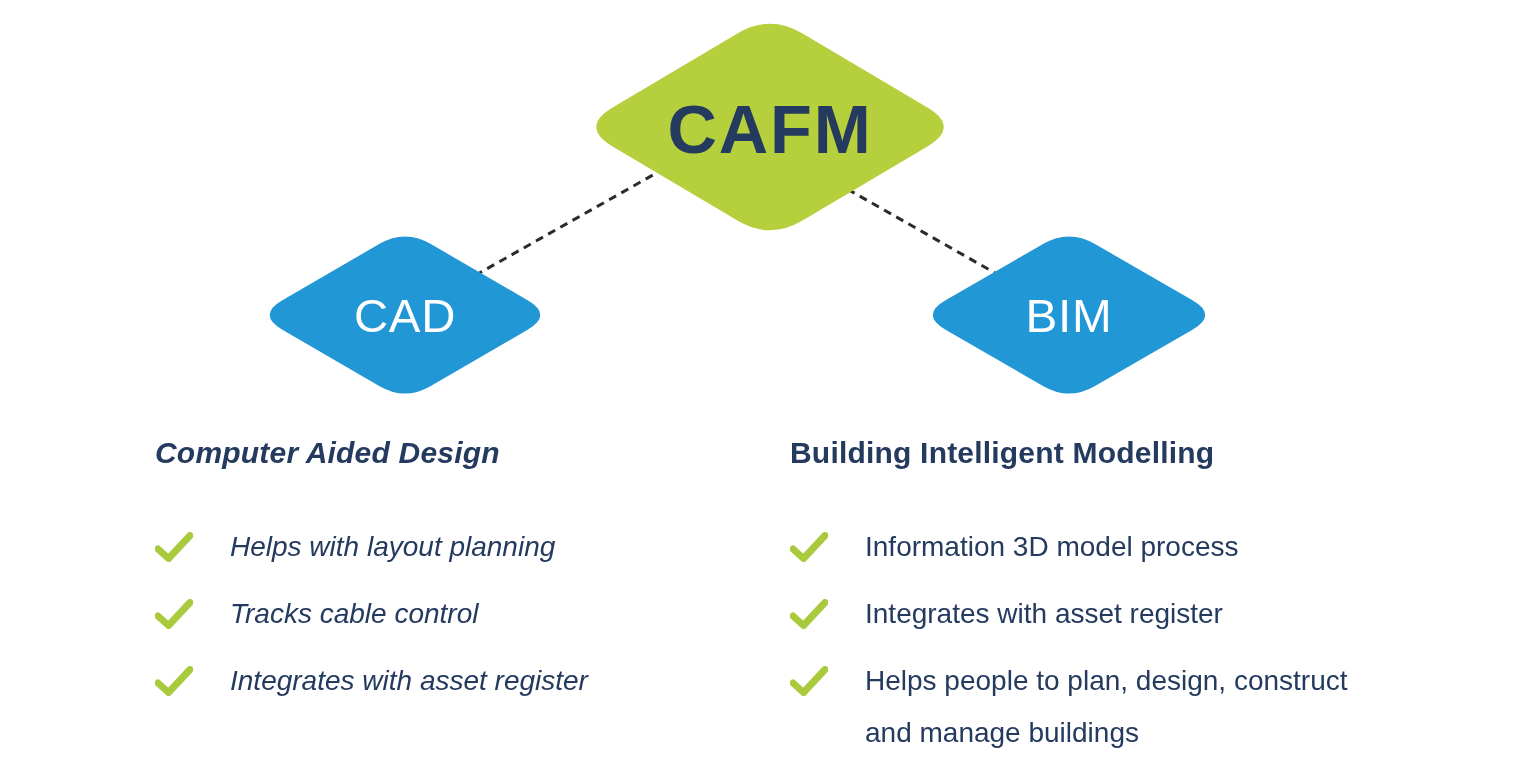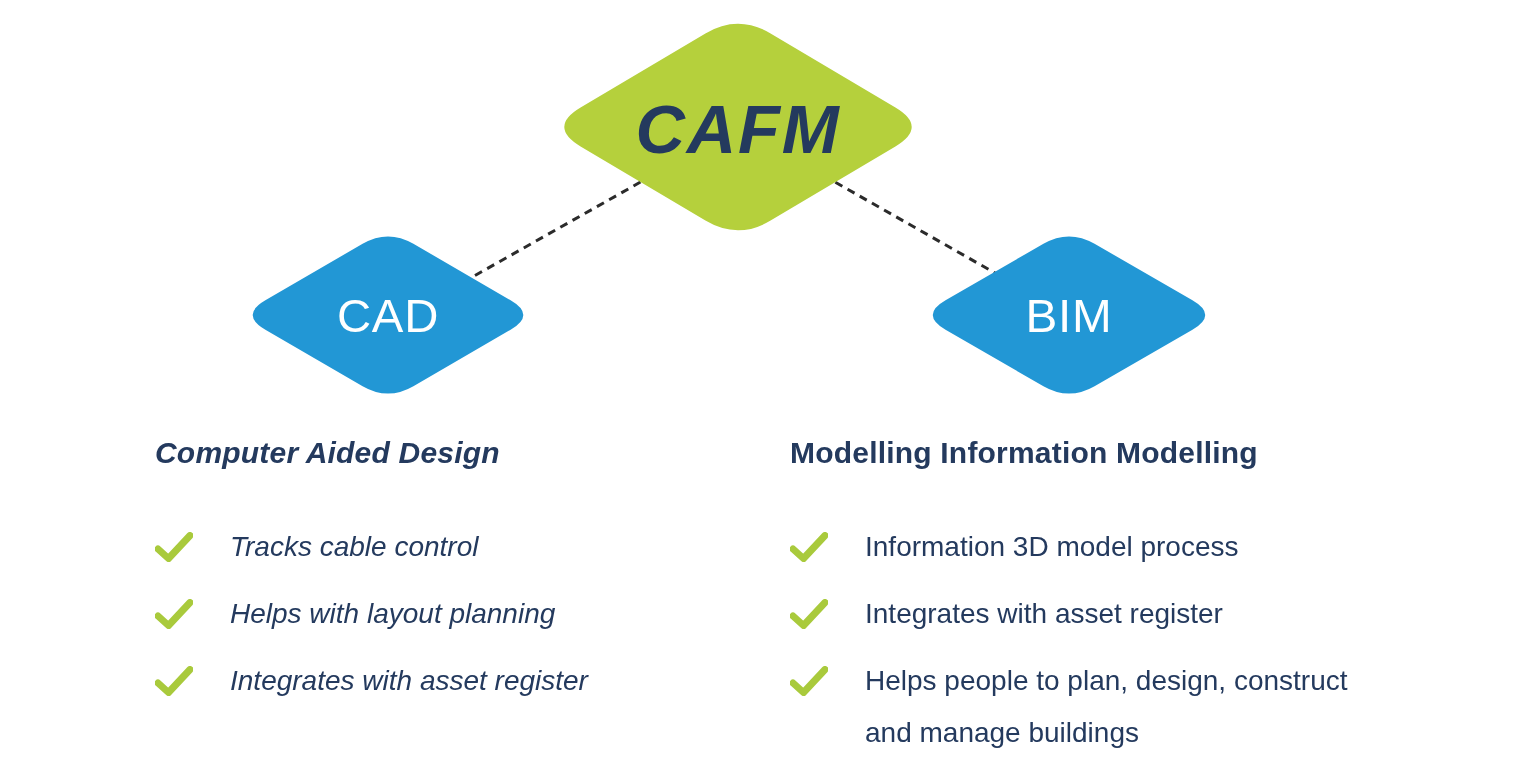--- a/index.html
+++ b/index.html
@@ -26,22 +26,22 @@
   }
   .diamond { position: absolute; z-index: 2; }
   .diamond svg { display: block; width: 100%; height: 100%; }
   .diamond path.green-fill { fill: var(--green, #b5d03c); }
   .diamond path.blue-fill  { fill: var(--blue,  #2297d5); }
   .diamond text {
     text-anchor: middle;
     dominant-baseline: central;
     font-family: "Liberation Sans", "DejaVu Sans", sans-serif;
   }
-  .diamond.cafm { left: 548px; top: 14px;  width: 380px; height: 226px; font-style: italic; }
-  .diamond.cad  { left: 240px; top: 229px; width: 296px; height: 172px; }
+  .diamond.cafm { left: 580px; top: 14px;  width: 380px; height: 226px; }
+  .diamond.cad  { left: 257px; top: 229px; width: 296px; height: 172px; }
   .diamond.bim  { left: 920px; top: 229px; width: 298px; height: 172px; text-align: center; }
   .cafm text { font-size: 72px; font-weight: 700; letter-spacing: 2px; fill: var(--navy, #243a5e); }
   .cad text, .bim text { font-size: 64px; font-weight: 400; letter-spacing: 1px; fill: var(--node-text-light, #ffffff); }
 
   .column {
     position: absolute; top: 434px;
     width: 600px; z-index: 2;
   }
   .column.left  { left: 155px; font-style: italic; }
   .column.right { left: 790px; }
@@ -108,40 +108,40 @@
     </svg>
   </div>
 
   <section class="column left">
     <h2>Computer Aided Design</h2>
 
     <div class="item">
       <svg class="check" viewBox="0 0 38 30">
         <path d="M3 17 L13.5 26.5 L35 3.5"></path>
       </svg>
-      <span class="item-text">Tracks cable control</span>
+      <span class="item-text">Helps with layout planning</span>
     </div>
 
     <div class="item">
       <svg class="check" viewBox="0 0 38 30">
         <path d="M3 17 L13.5 26.5 L35 3.5"></path>
       </svg>
-      <span class="item-text">Helps with layout planning</span>
+      <span class="item-text">Tracks cable control</span>
     </div>
 
     <div class="item">
       <svg class="check" viewBox="0 0 38 30">
         <path d="M3 17 L13.5 26.5 L35 3.5"></path>
       </svg>
       <span class="item-text">Integrates with asset register</span>
     </div>
   </section>
 
   <section class="column right">
-    <h2>Modelling Information Modelling</h2>
+    <h2>Building Intelligent Modelling</h2>
 
     <div class="item">
       <svg class="check" viewBox="0 0 38 30">
         <path d="M3 17 L13.5 26.5 L35 3.5"></path>
       </svg>
       <span class="item-text">Information 3D model process</span>
     </div>
 
     <div class="item">
       <svg class="check" viewBox="0 0 38 30">

